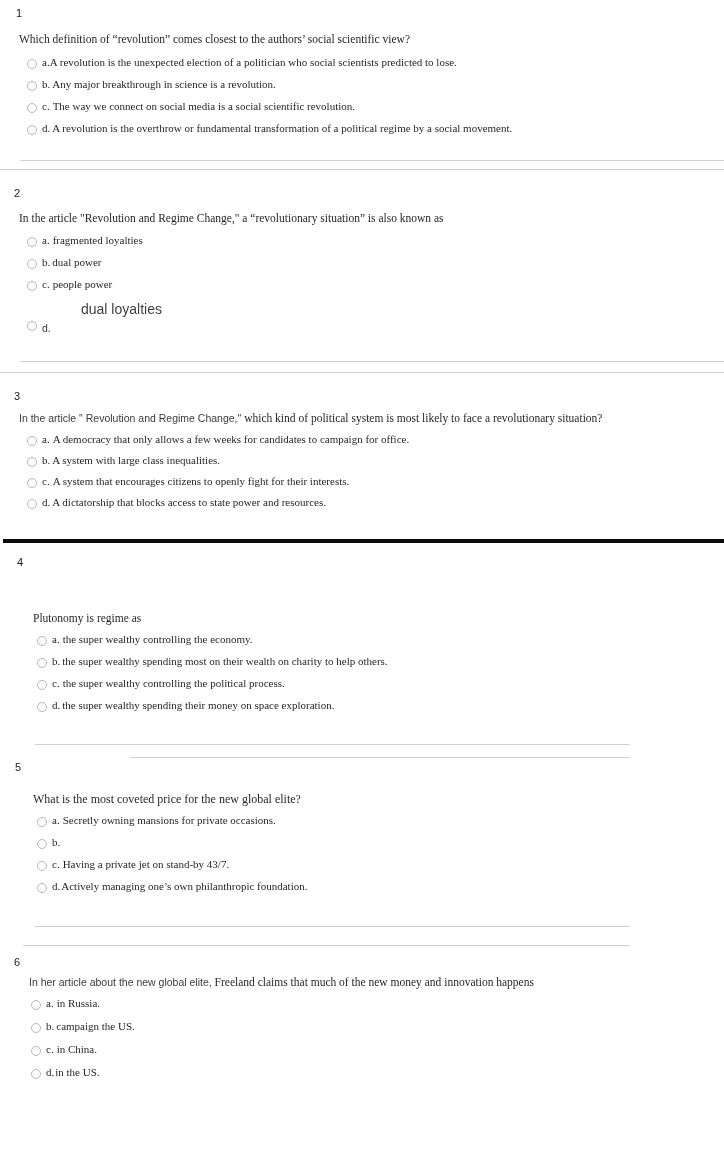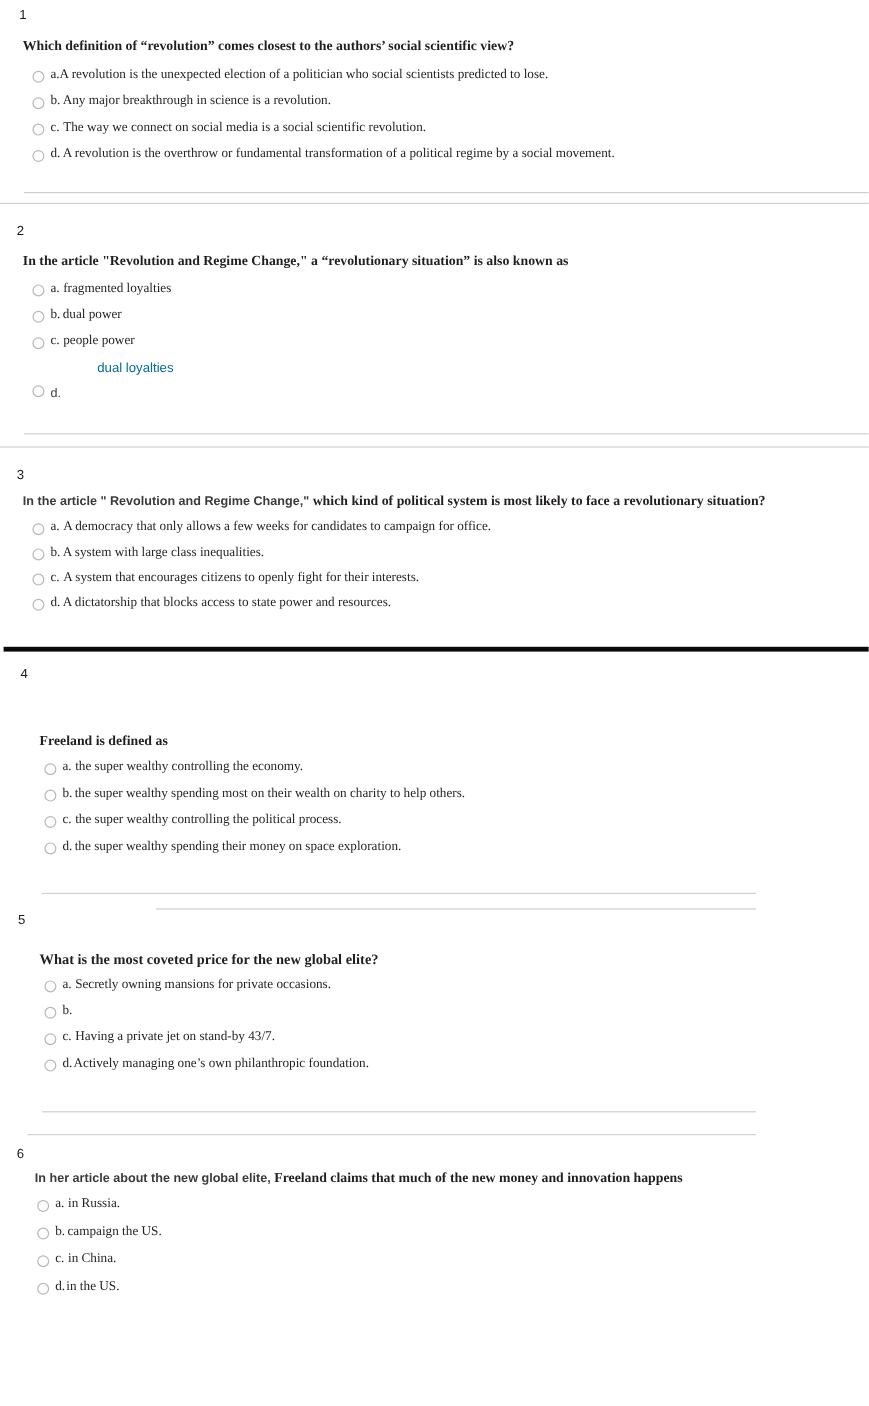--- a/index.html
+++ b/index.html
@@ -31,21 +31,20 @@
     font-size: 11px;
     color: #1a1a1a;
     line-height: 1;
   }
   .qprompt {
     font-family: "Liberation Serif", serif;
     font-size: 11.5px;
     color: #231f20;
     line-height: 1.2;
     white-space: nowrap;
-    font-weight: bold;
   }
   .sans {
     font-family: "Liberation Sans", sans-serif;
     font-size: 10.5px;
     color: #3b3b3b;
   }
   .opts {
     margin: 0;
     padding: 0;
     list-style: none;
@@ -105,22 +104,22 @@
   #q2 .qprompt { position: absolute; left: 19px; top: 26px; }
   #q2 .opts    { position: absolute; left: 27px; top: 48px; }
   #q2 .opt     { height: 22px; }
   #q2 .opt.d   { height: 34px; align-items: flex-end; }
   #q2 .opt.d .radio { margin-top: 0; margin-bottom: 3px; }
   #q2 .floating {
     position: absolute;
     left: 81px;
     top: 115px;
     font-family: "Liberation Sans", sans-serif;
-    font-size: 11px;
-    color: #0369a1;
+    font-size: 14px;
+    color: #404040;
     white-space: nowrap;
   }
   #q2 .dlabel {
     font-family: "Liberation Sans", sans-serif;
     font-size: 10.5px;
     color: #3a3a3a;
   }
 
   
   #q3 .qnum    { position: absolute; left: 14px; top: 0px; }
@@ -235,21 +234,21 @@
         <span class="opt-text">d.</span>
         <span class="opt-text" style="margin-left:2px">A dictatorship that blocks access to state power and resources.</span>
       </li>
     </ul>
   </section>
 
   <div class="rule-dark" style="left:3px; top:539px; width:721px;"></div>
 
   <section class="qblock" id="q4">
     <div class="qnum">4</div>
-    <div class="qprompt">Freeland is defined as</div>
+    <div class="qprompt">Plutonomy is regime as</div>
     <ul class="opts">
       <li class="opt">
         <span class="radio"></span>
         <span class="opt-text">a.</span>
         <span class="opt-text" style="margin-left:3px">the super wealthy controlling the economy.</span>
       </li>
       <li class="opt">
         <span class="radio"></span>
         <span class="opt-text">b.</span>
         <span class="opt-text" style="margin-left:2px">the super wealthy spending most on their wealth on charity to help others.</span>

